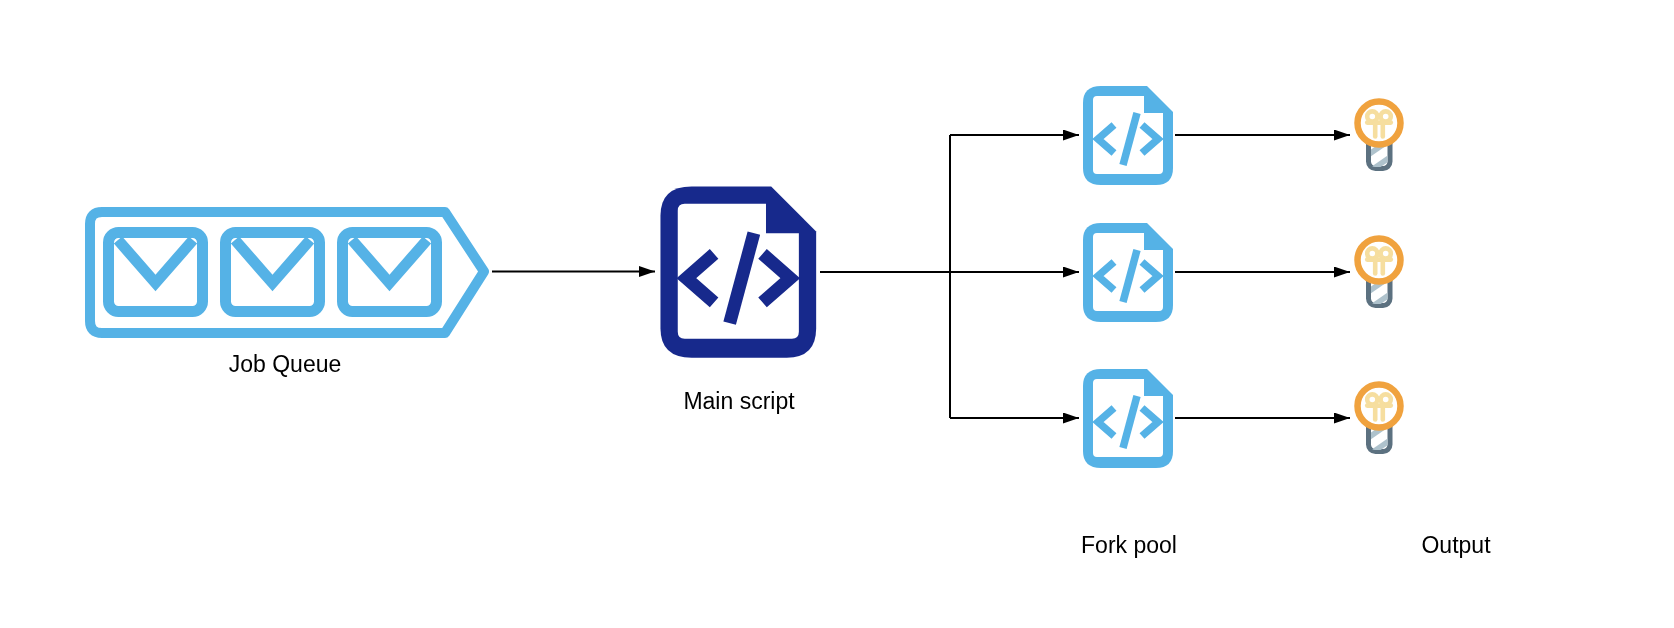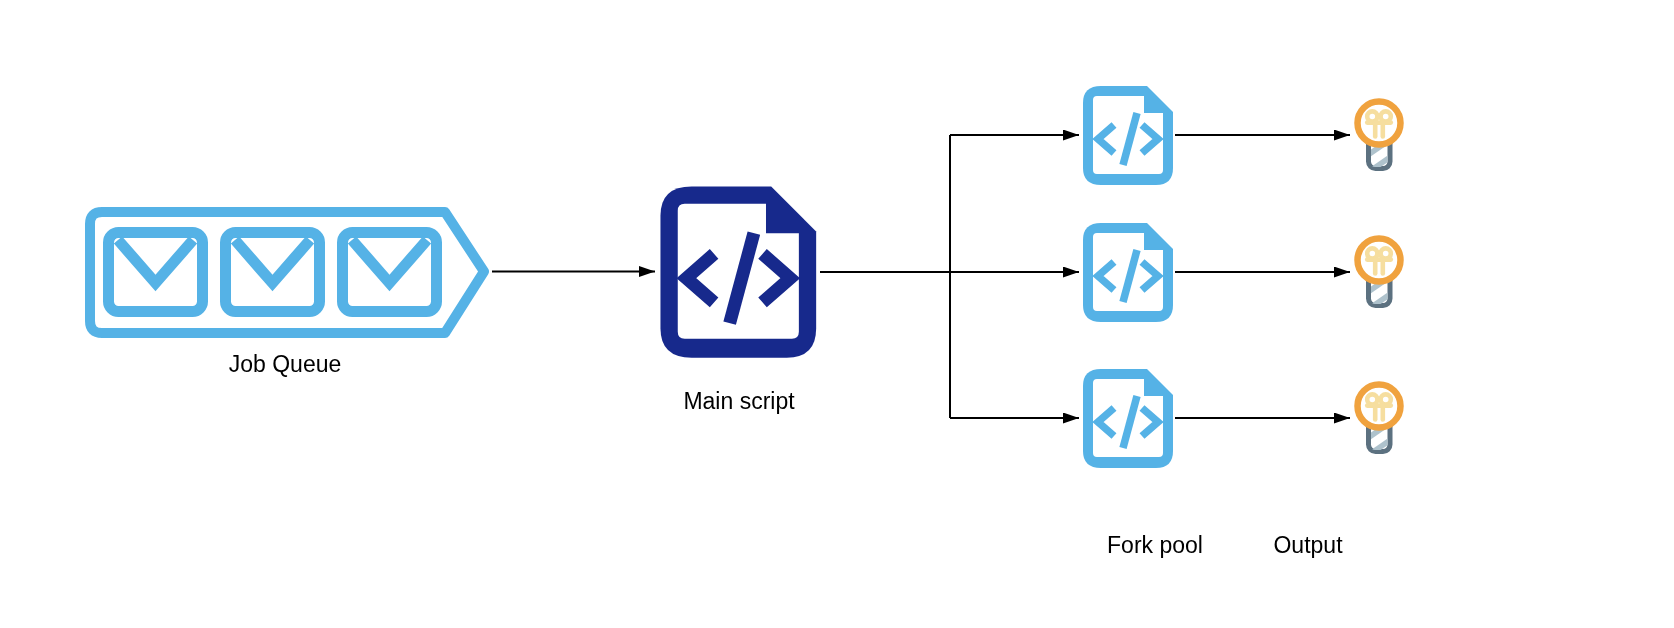--- a/index.html
+++ b/index.html
@@ -118,15 +118,15 @@
 
     <g>
       <use href="#bulb" x="1352" y="97"></use>
       <use href="#bulb" x="1352" y="234"></use>
       <use href="#bulb" x="1352" y="380"></use>
     </g>
   </svg>
 
   <div class="diagram-label" style="left:285px; top:351px;">Job Queue</div>
   <div class="diagram-label" style="left:739px; top:388px;">Main script</div>
-  <div class="diagram-label" style="left:1129px; top:532px;margin-left:26px;">Fork pool</div>
-  <div class="diagram-label" style="left:1308px; top:532px;">Output</div>
+  <div class="diagram-label" style="left:1129px; top:532px;">Fork pool</div>
+  <div class="diagram-label" style="left:1456px; top:532px;">Output</div>
 </div>
 
 </body></html>

